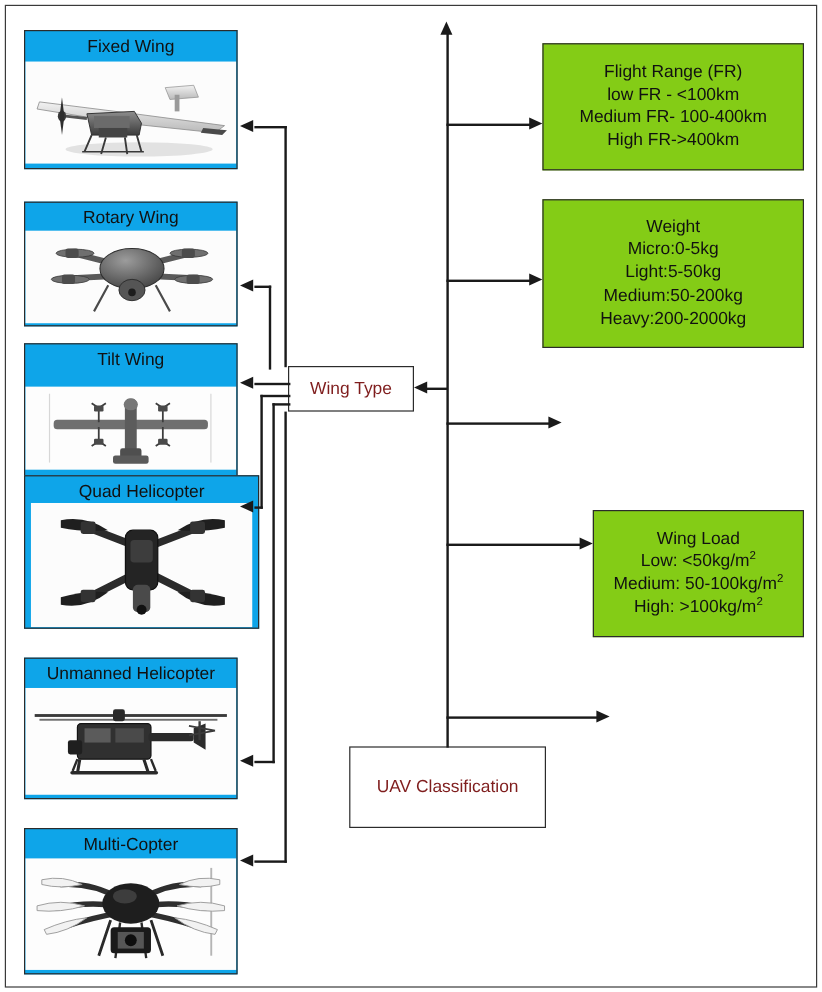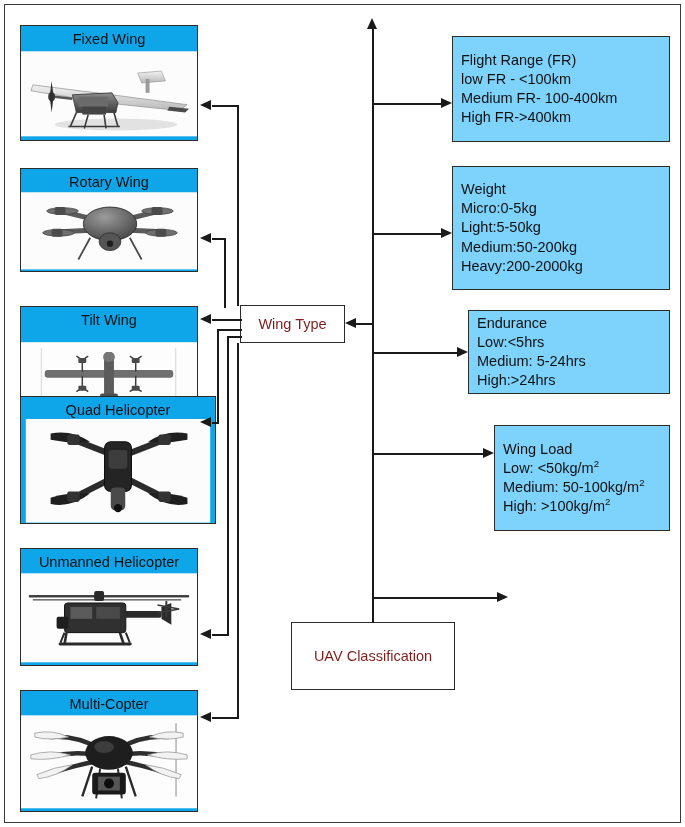--- a/index.html
+++ b/index.html
@@ -12,22 +12,22 @@
   .node .txt{font-size:14.5px;color:#7f1d1d;line-height:1.28;text-align:center;white-space:nowrap;}
 
   
   .card{position:absolute;box-sizing:border-box;background:#0ea5e9;border:1.6px solid #2b2b2b;
         display:flex;flex-direction:column;align-items:center;}
   .card .cap{font-size:14.5px;color:#111;margin-top:5px;text-align:center;line-height:1.2;}
   .photo{position:relative;flex:1;width:100%;overflow:hidden;}
   .photo svg{display:block;width:100%;height:100%;}
 
   
-  .attr{position:absolute;box-sizing:border-box;background:#7dd3fc;border:1.7px solid #2b2b2b;
-        display:flex;flex-direction:column;align-items:flex-start;justify-content:center;padding:4px 8px;}
+  .attr{position:absolute;box-sizing:border-box;background:#84cc16;border:1.7px solid #2b2b2b;
+        display:flex;flex-direction:column;align-items:center;justify-content:center;padding:4px 8px;}
   .attr .line{font-size:14.5px;color:#111;line-height:1.32;text-align:center;white-space:nowrap;}
   .attr .line.head{}
   sup{font-size:0.66em;vertical-align:super;line-height:0;}
 
   
   .ln{position:absolute;background:#1a1a1a;}
   .vl{width:1.7px;}
   .hl{height:1.7px;}
   .ah{position:absolute;width:0;height:0;}
   .ah-l{border-top:5.5px solid transparent;border-bottom:5.5px solid transparent;border-right:11px solid #1a1a1a;}
@@ -102,21 +102,21 @@
           <rect x="136" y="37" width="11" height="8" rx="2"></rect>
         </g>
         <ellipse cx="90" cy="32" rx="27" ry="17" fill="url(#dome1)" stroke="#2e2e2e" stroke-width="0.9"></ellipse>
         <ellipse cx="90" cy="50" rx="11" ry="9" fill="#555" stroke="#2c2c2c" stroke-width="0.8"></ellipse>
         <circle cx="90" cy="52" r="3.2" fill="#1d1d1d"></circle>
         <path d="M70 46 L58 68 M110 46 L122 68" stroke="#4a4a4a" stroke-width="1.8"></path>
       </svg>
     </div>
   </div>
 
-  <div class="card" style="left:20px;top:286px;width:178px;height:120px;margin-top:20px;">
+  <div class="card" style="left:20px;top:286px;width:178px;height:120px;">
     <div class="cap">Tilt Wing</div>
     <div class="photo">
       <svg viewBox="0 0 178 70" preserveAspectRatio="xMidYMid meet">
         <rect width="178" height="70" fill="#fdfdfd"></rect>
         <rect x="20" y="6" width="1" height="58" fill="#d7d7d7"></rect>
         <rect x="156" y="6" width="1" height="58" fill="#d7d7d7"></rect>
         <rect x="24" y="28" width="130" height="8" rx="3" fill="#6f6f6f"></rect>
         <rect x="84" y="10" width="10" height="46" rx="4" fill="#5c5c5c"></rect>
         <rect x="80" y="52" width="18" height="8" rx="2" fill="#4f4f4f"></rect>
         <ellipse cx="89" cy="15" rx="6" ry="5" fill="#777"></ellipse>
@@ -240,26 +240,20 @@
   </div>
 
   <div class="attr" style="left:452px;top:166px;width:218px;height:124px;">
     <div class="line head">Weight</div>
     <div class="line">Micro:0-5kg</div>
     <div class="line">Light:5-50kg</div>
     <div class="line">Medium:50-200kg</div>
     <div class="line">Heavy:200-2000kg</div>
   </div>
 
-  <div class="attr" style="left:468px;top:310px;width:202px;height:84px;">
-    <div class="line head">Endurance</div>
-    <div class="line">Low:&lt;5hrs</div>
-    <div class="line">Medium: 5-24hrs</div>
-    <div class="line">High:&gt;24hrs</div>
-  </div>
 
   <div class="attr" style="left:494px;top:425px;width:176px;height:106px;">
     <div class="line head">Wing Load</div>
     <div class="line">Low: &lt;50kg/m<sup>2</sup></div>
     <div class="line">Medium: 50-100kg/m<sup>2</sup></div>
     <div class="line">High: &gt;100kg/m<sup>2</sup></div>
   </div>
 
 
   <div class="ln vl" style="left:372px;top:28px;height:595px;"></div>

